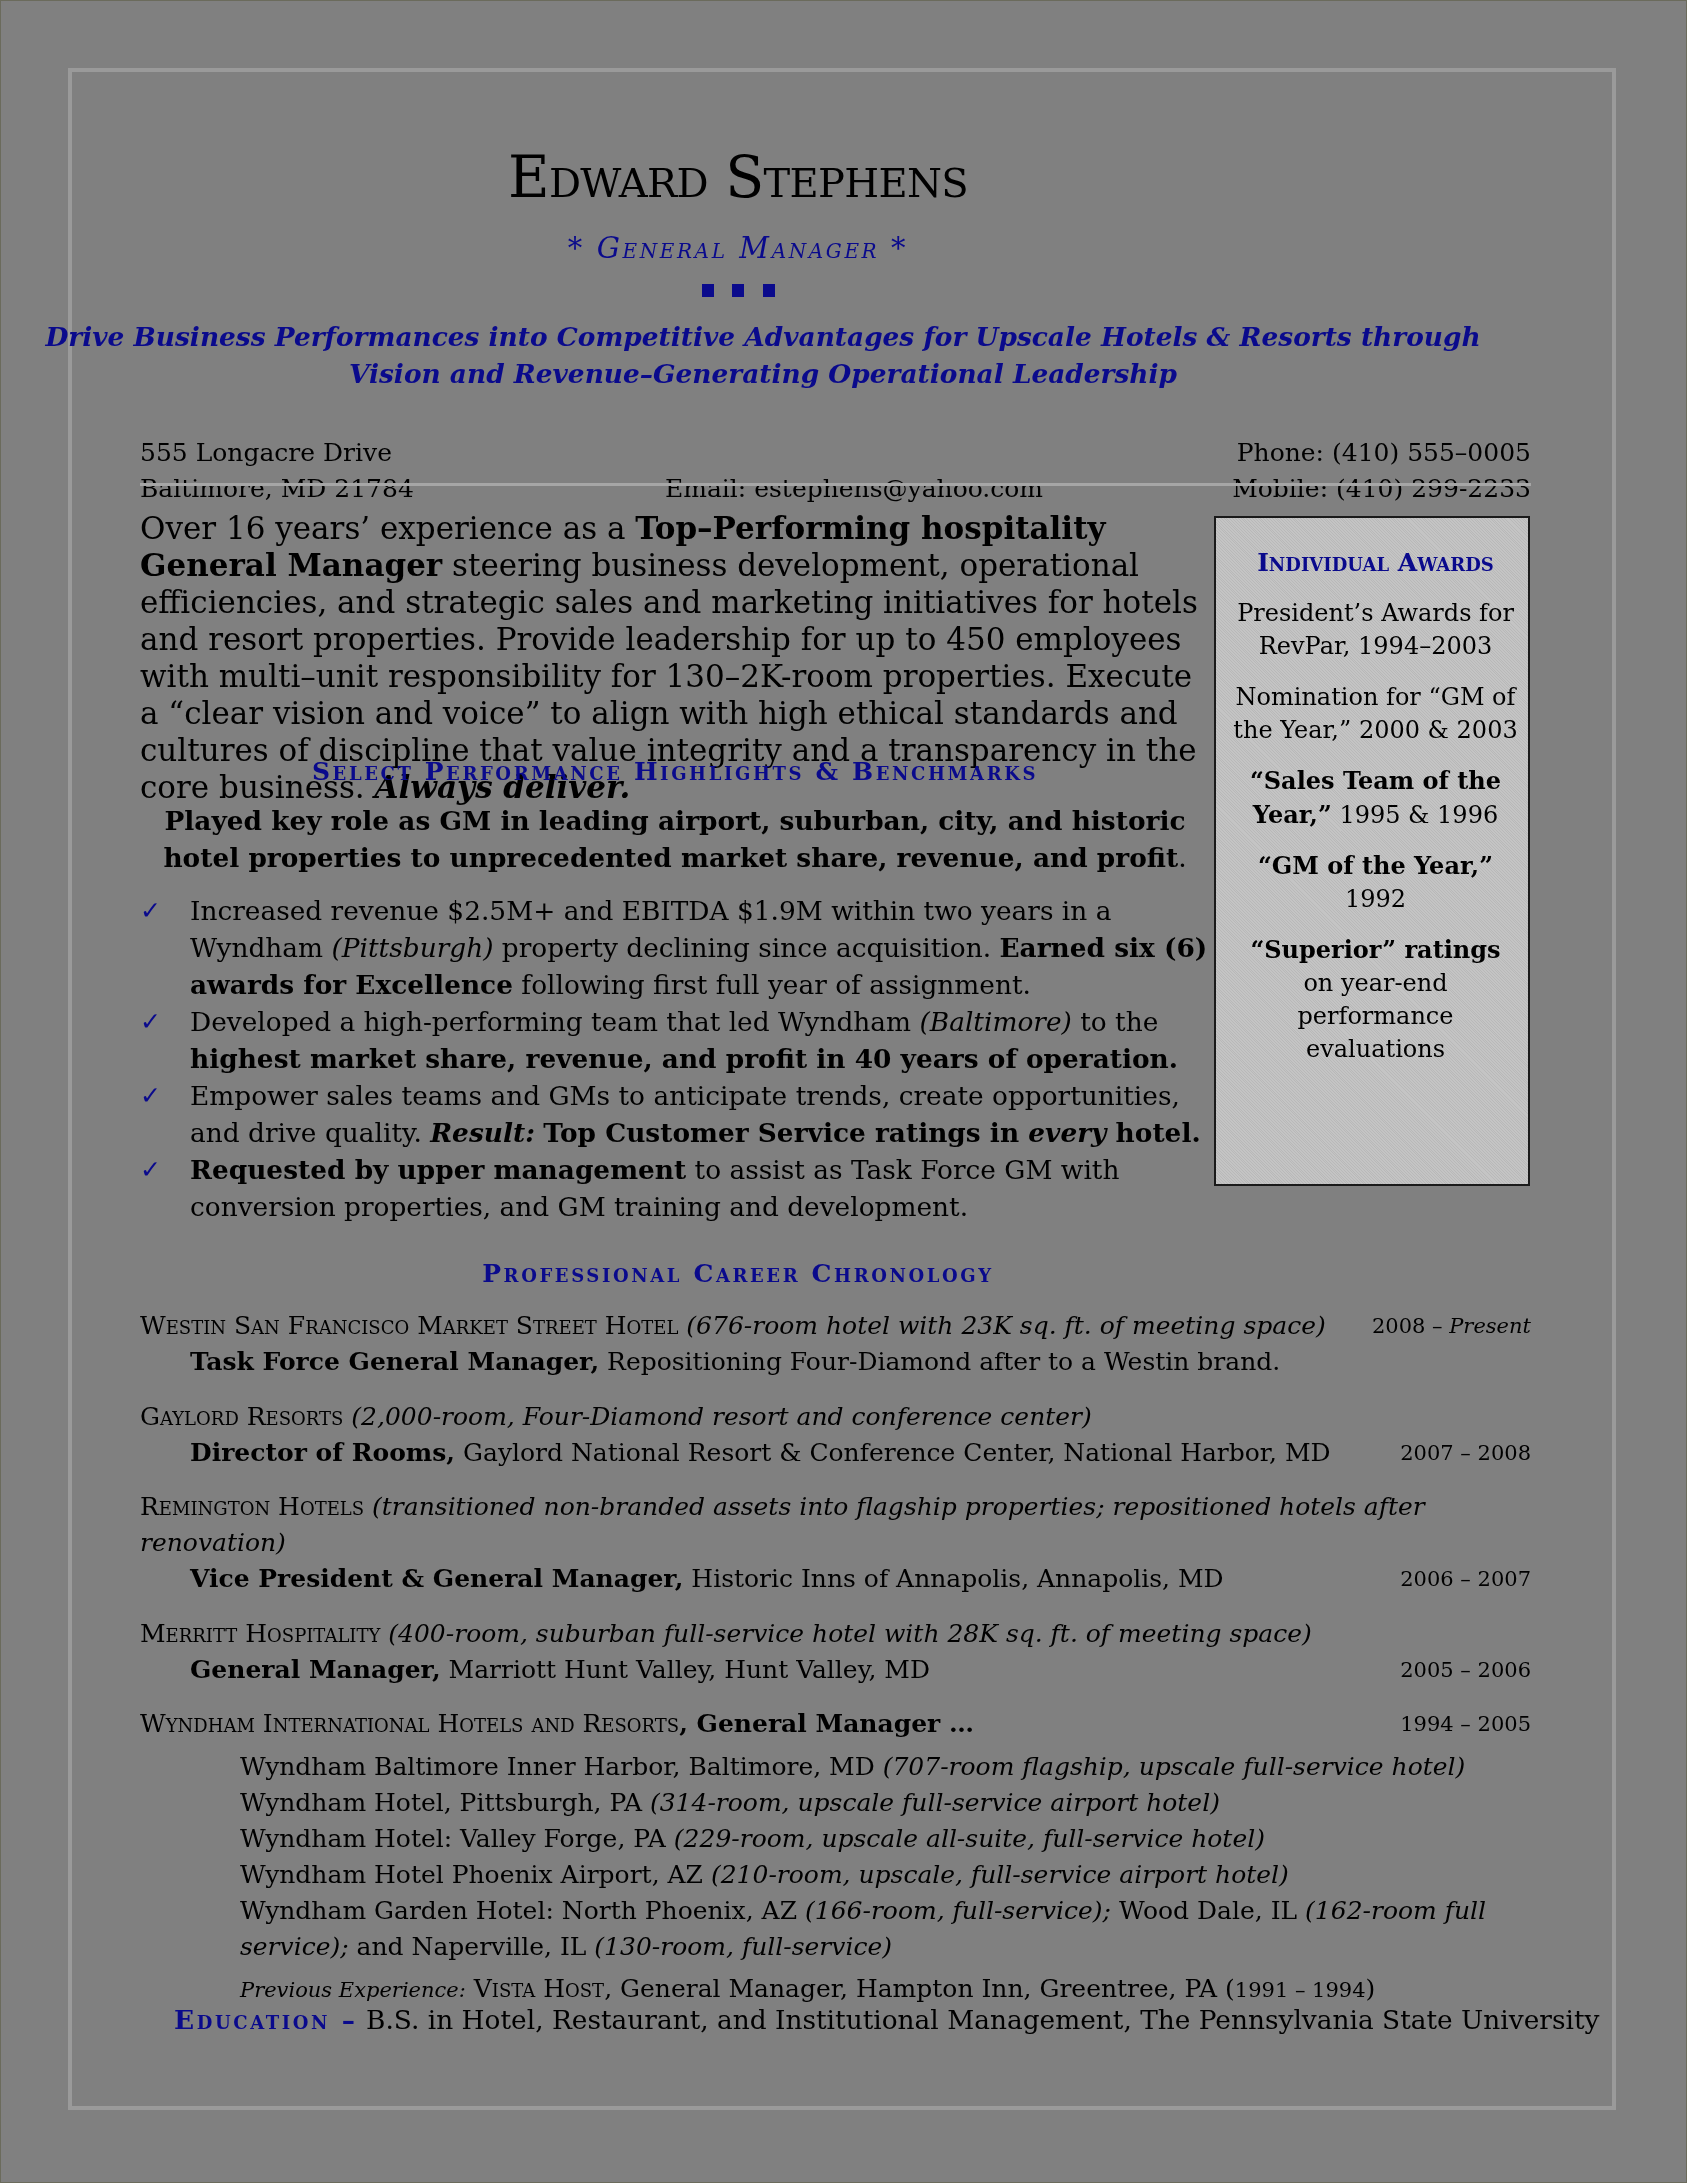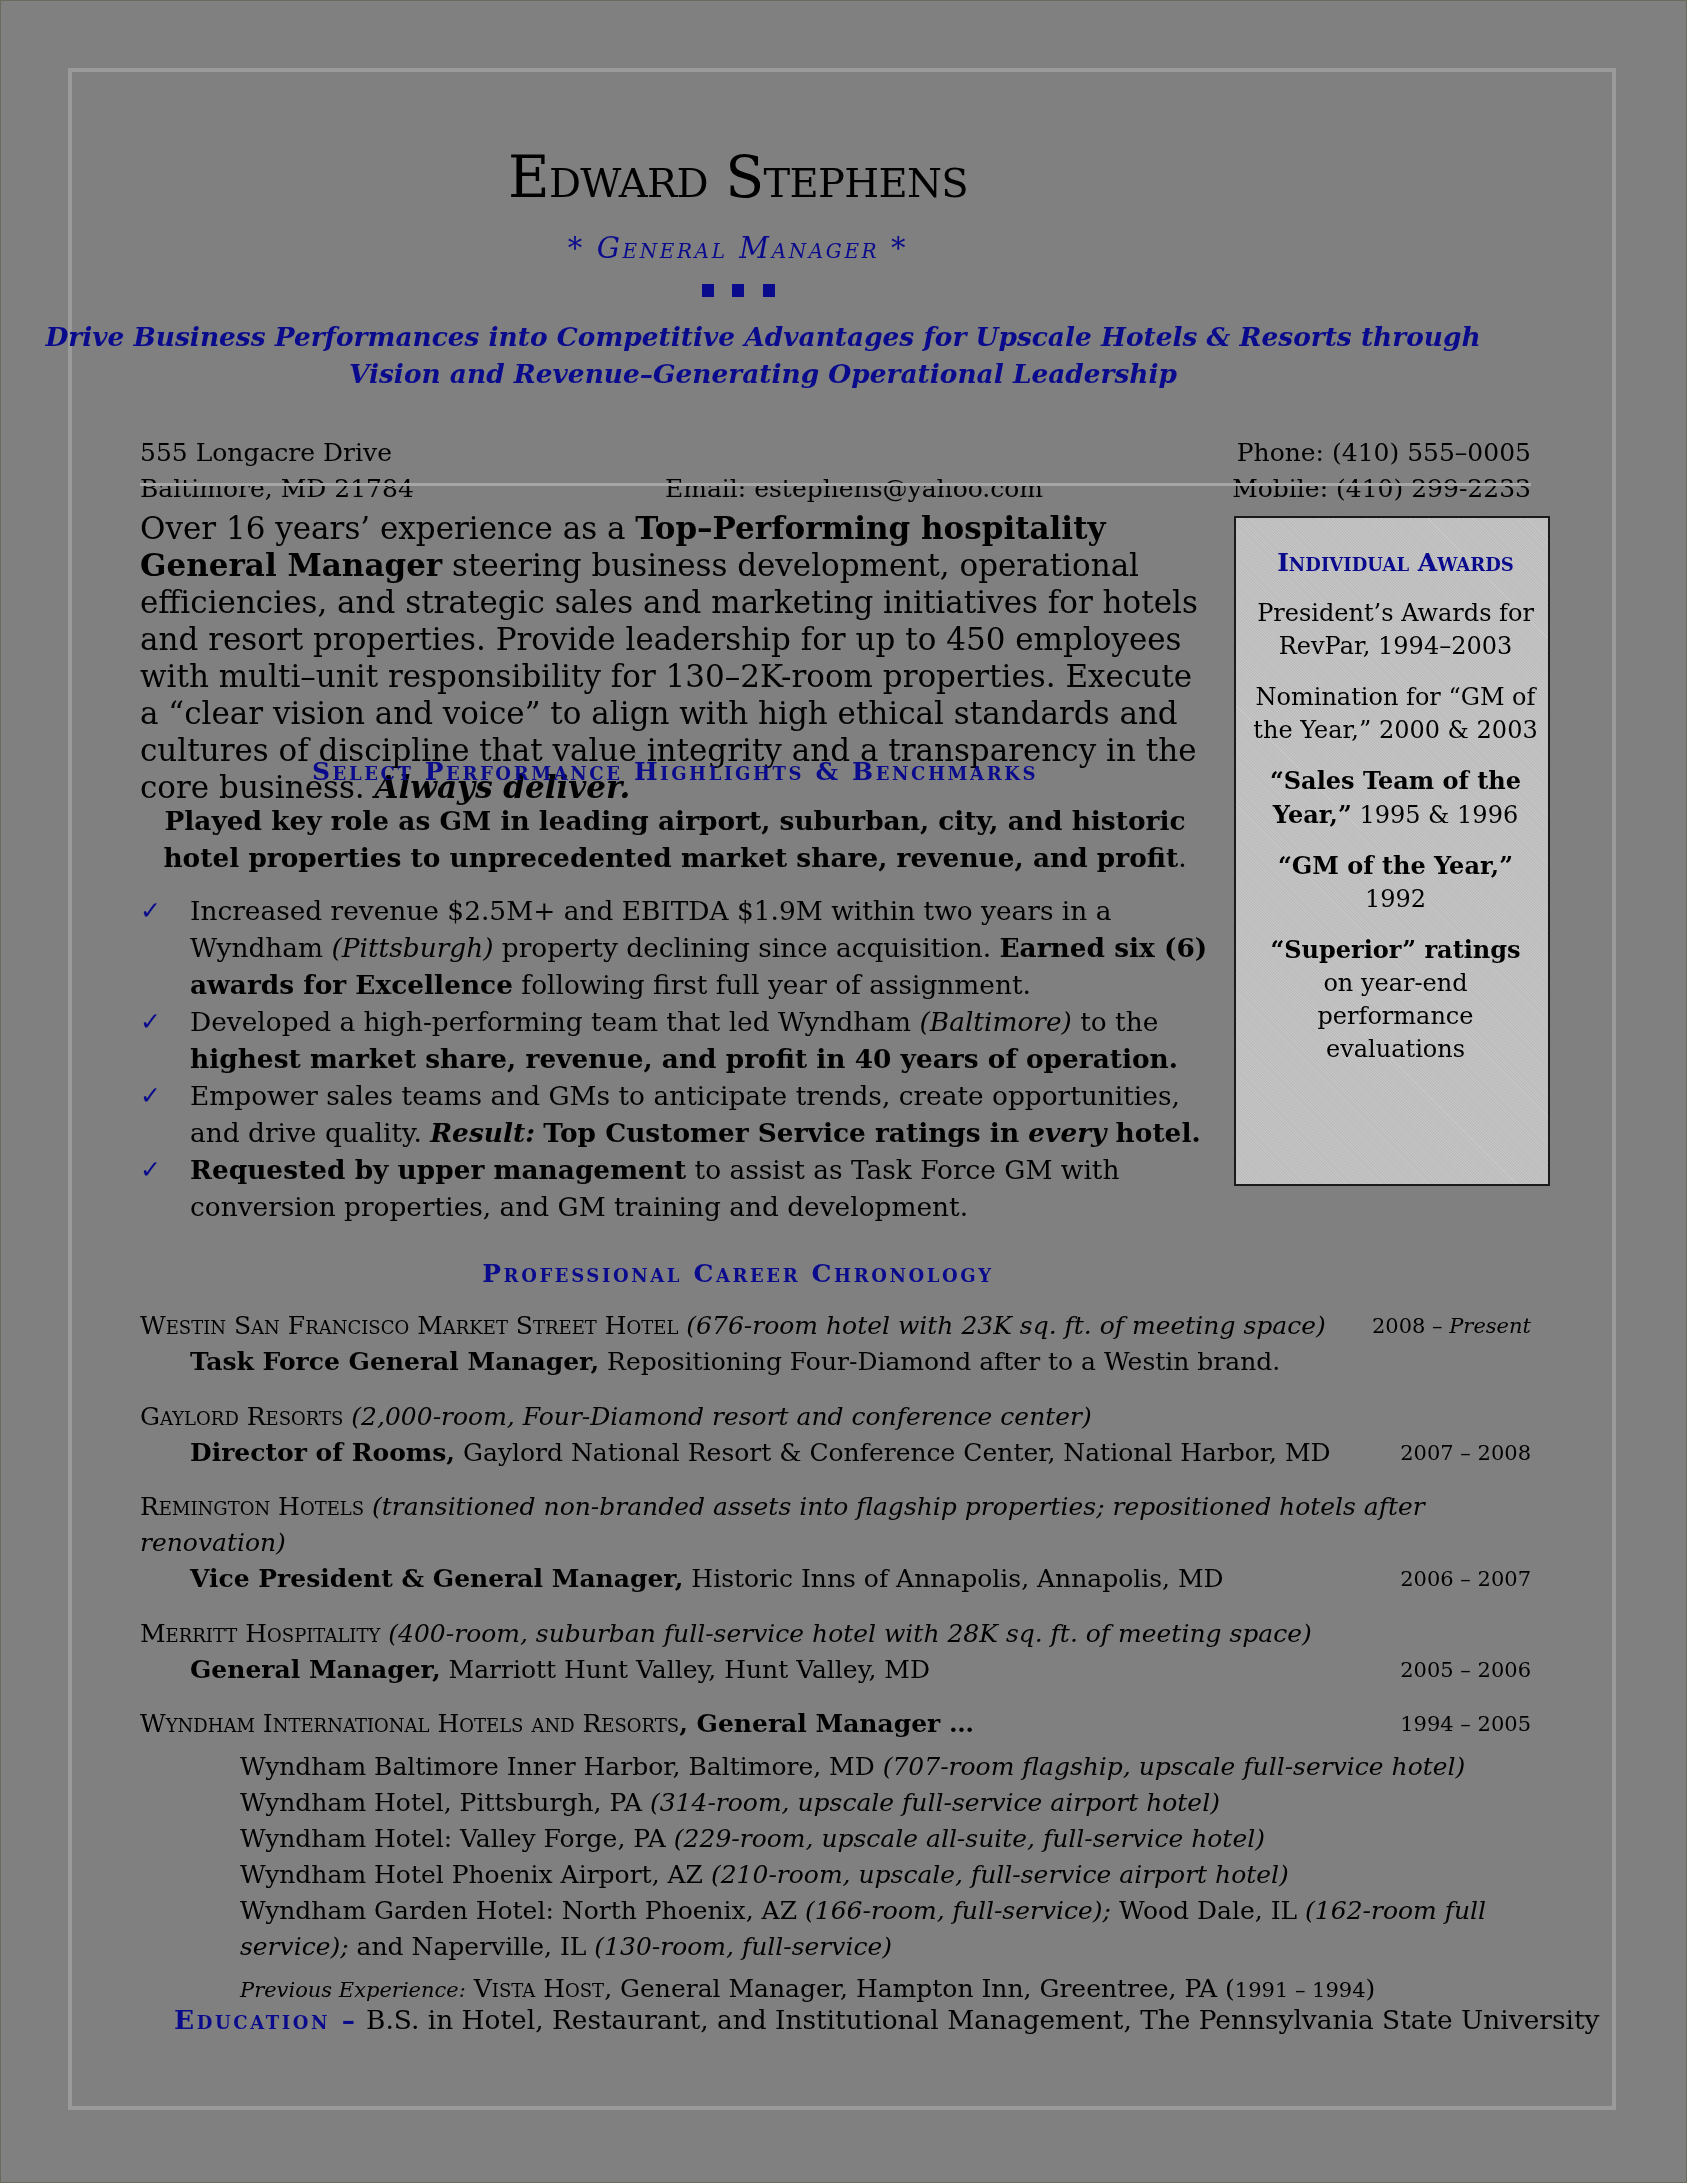--- a/index.html
+++ b/index.html
@@ -26,21 +26,21 @@
   .contact .l { position:absolute; left:0; }
   .contact .m { position:absolute; left:525px; }
   .contact .r { position:absolute; right:0; }
   .divider { left:140px; top:483px; width:1391px; height:3.3px; background:#a6a6a6; }
   .summary { left:140px; top:510px; width:1070px; font-size:31px; line-height:37px; }
   .awards {
     left:1214px; top:516px; width:316px; height:670px; box-sizing:border-box;
     border:2.6px solid #1a1a1a;
     background-color:#c4c4c4;
     background-image: repeating-linear-gradient(45deg, rgba(0,0,0,0.06) 0 0.7px, transparent 0.7px 2px);
-    text-align:center; font-size:24px; line-height:33px; padding:28px 10px 0 17px;margin-left:20px;
+    text-align:center; font-size:24px; line-height:33px; padding:28px 10px 0 17px;
   }
   .awards h3 { margin:0 0 17px 0; font-size:25px; font-variant:small-caps; color:#0a0a8c; font-weight:bold; }
   .awards p { margin:0 0 17px 0; }
   .sec-head { font-size:25px; font-variant:small-caps; letter-spacing:2.6px; font-weight:bold; color:#0a0a8c; }
   .highlights-head { left:140px; width:1070px; text-align:center; top:757px; }
   .lead { left:140px; width:1070px; text-align:center; top:802px; font-size:26.4px; line-height:37px; font-weight:bold; }
   .bullets { left:140px; top:892px; width:1070px; font-size:26.4px; line-height:37px; margin:0; padding:0; list-style:none; }
   .bullets li { position:relative; padding-left:50px; }
   .bullets .chk { position:absolute; left:0; top:0; color:#0a0a8c; font-size:25px; }
   .chrono-head { top:1259px; }

